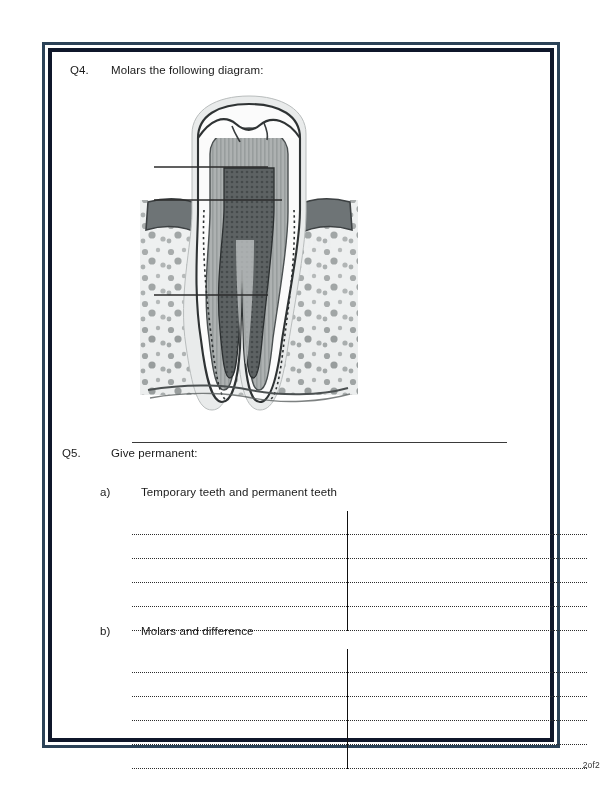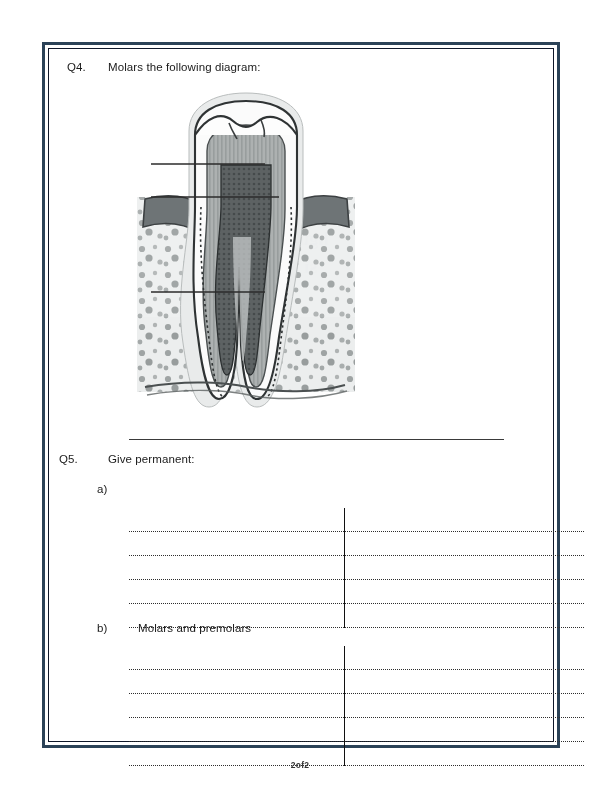--- a/index.html
+++ b/index.html
@@ -26,21 +26,21 @@
     height: 706px;
     border: 3px solid #2b4257;
     box-sizing: border-box;
   }
   #page-frame-inner {
     position: absolute;
     left: 3px;
     top: 3px;
     right: 3px;
     bottom: 3px;
-    border: 1px solid #0f172a;
+    border: 4px solid #0f172a;
     box-sizing: border-box;
     background: #ffffff;
   }
 
   #content {
     position: absolute;
     left: 0;
     top: 0;
     width: 518px;
     height: 706px;
@@ -60,21 +60,21 @@
   }
   .q-text {
     display: inline-block;
   }
 
   
   #q4-row { left: 18px; top: 12px; }
   #q4-row .q-num { width: 41px; }
 
   
-  #q5-row { left: 10px; top: 404px; }
+  #q5-row { left: 10px; top: 395px; }
   #q5-row .q-num { width: 49px; }
 
   
   .sub-row { left: 48px; }
   .sub-row .q-num { width: 41px; }
   #sub-a-row { top: 434px; }
   #sub-b-row { top: 573px; }
 
   
   #tooth-figure {
@@ -124,25 +124,24 @@
     align-items: flex-end;
   }
   .dotted-row > .dotted-line { width: 100%; }
 
   
   #page-footer {
     position: absolute;
     left: 0;
     top: 760px;
     width: 600px;
-    text-align: center;
+    text-align: right;
     font-size: 8.5px;
     color: #333333;
     letter-spacing: 0.2px;
-    font-weight: bold;
   }
 </style>
 </head>
 <body>
 
 <div id="page-frame">
   <div id="page-frame-inner">
 
     <div id="content">
 
@@ -243,20 +242,21 @@
 
       <div id="q4-answer-rule"></div>
 
       <div class="q-row" id="q5-row">
         <span class="q-num">Q5.</span>
         <span class="q-text">Give permanent:</span>
       </div>
 
       <div class="q-row sub-row" id="sub-a-row">
         <span class="q-num">a)</span>
+        <span class="q-text">Temporary teeth and permanent teeth</span>
       </div>
 
       <div class="answer-block" id="answer-block-a">
         <div class="divider"></div>
         <div class="dotted-row">
             <div class="dotted-line"></div>
           </div>
         <div class="dotted-row">
             <div class="dotted-line"></div>
           </div>
@@ -266,21 +266,21 @@
         <div class="dotted-row">
             <div class="dotted-line"></div>
           </div>
         <div class="dotted-row">
             <div class="dotted-line"></div>
           </div>
       </div>
 
       <div class="q-row sub-row" id="sub-b-row">
         <span class="q-num">b)</span>
-        <span class="q-text">Molars and premolars</span>
+        <span class="q-text">Molars and difference</span>
       </div>
 
       <div class="answer-block" id="answer-block-b">
         <div class="divider"></div>
         <div class="dotted-row">
             <div class="dotted-line"></div>
           </div>
         <div class="dotted-row">
             <div class="dotted-line"></div>
           </div>

